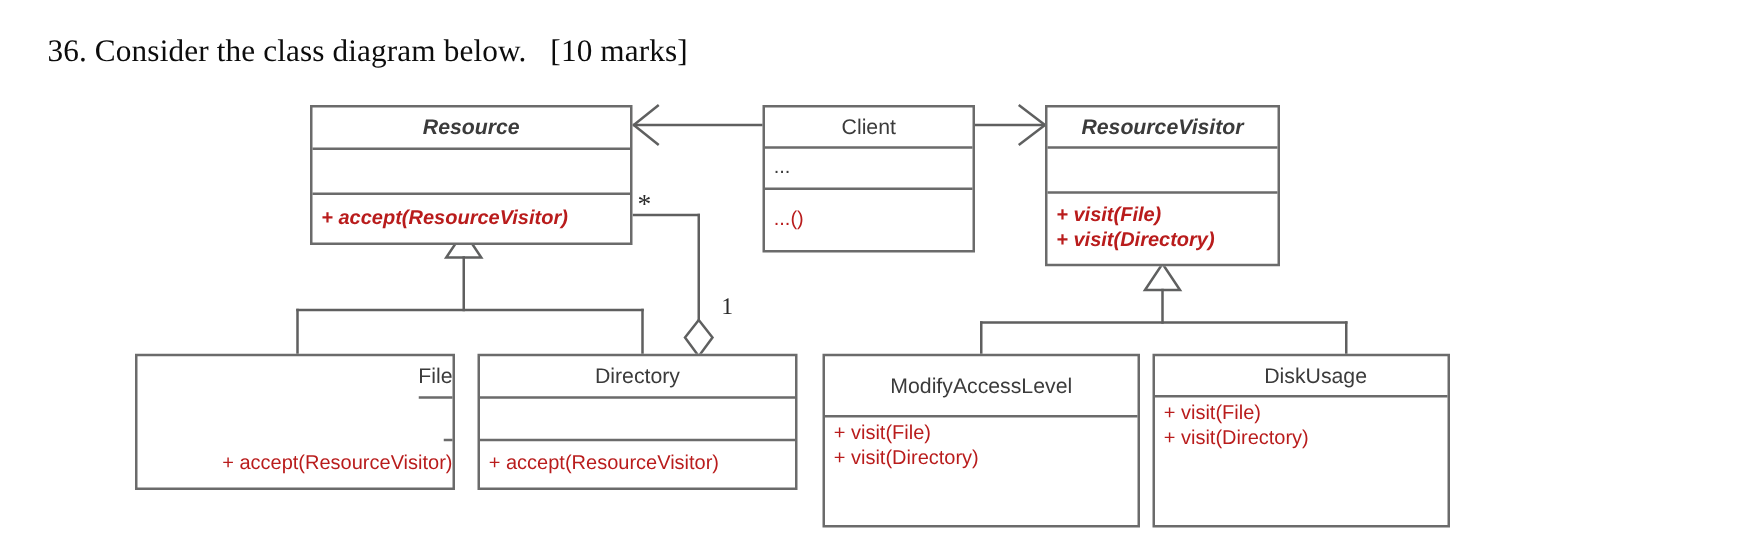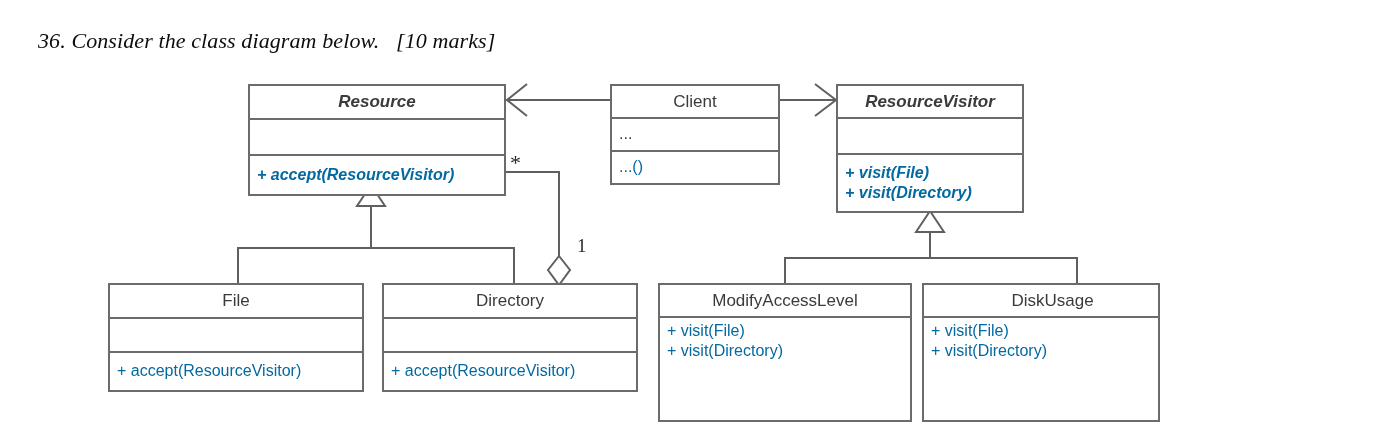--- a/index.html
+++ b/index.html
@@ -13,25 +13,24 @@
     height: 432px;
     background: #ffffff;
     overflow: hidden;
     font-family: "Liberation Sans", sans-serif;
   }
   #question-title {
     position: absolute;
     left: 38px;
     top: 28px;
     font-family: "Liberation Serif", serif;
-    font-size: 22px;
+    font-size: 25px;
     color: #0c0c0c;
     white-space: pre;
     letter-spacing: 0.1px;
-    font-style: italic;
   }
 
   
   .uml-class {
     position: absolute;
     box-sizing: border-box;
     border: 2px solid #6b6b6b;
     background: #ffffff;
     display: flex;
     flex-direction: column;
@@ -50,21 +49,21 @@
   }
   .comp-attrs {
     border-bottom: 2px solid #6b6b6b;
     padding-left: 7px;
     font-size: 16px;
     color: #3b3b3b;
   }
   .comp-ops {
     padding-left: 7px;
     font-size: 16px;
-    color: #0369a1;
+    color: #b91c1c;
   }
   .abstract .comp-name,
   .abstract .comp-attrs,
   .abstract .comp-ops {
     font-style: italic;
     font-weight: bold;
   }
   .member {
     line-height: 1.28;
     white-space: nowrap;
@@ -132,57 +131,57 @@
   <div class="edge edge-v" style="left:1076px; top:257px; height:28px;"></div>
 
   <div class="uml-class abstract" style="left:248px; top:84px; width:258px; height:112px;">
     <div class="uml-compartment comp-name" style="height:34px; line-height:34px;">Resource</div>
     <div class="uml-compartment comp-attrs empty-comp" style="height:36px;"></div>
     <div class="uml-compartment comp-ops" style="flex:1;">
       <div class="member">+ accept(ResourceVisitor)</div>
     </div>
   </div>
 
-  <div class="uml-class" style="left:610px; top:84px; width:170px; height:101px;">
+  <div class="uml-class" style="left:610px; top:84px; width:170px; height:118px;">
     <div class="uml-compartment comp-name" style="height:33px; line-height:33px;">Client</div>
     <div class="uml-compartment comp-attrs" style="height:33px;">
       <div class="member">...</div>
     </div>
     <div class="uml-compartment comp-ops" style="flex:1;">
       <div class="member">...()</div>
     </div>
   </div>
 
   <div class="uml-class abstract" style="left:836px; top:84px; width:188px; height:129px;">
     <div class="uml-compartment comp-name" style="height:33px; line-height:33px;">ResourceVisitor</div>
     <div class="uml-compartment comp-attrs empty-comp" style="height:36px;"></div>
     <div class="uml-compartment comp-ops" style="flex:1;">
       <div class="member">+ visit(File)</div>
       <div class="member">+ visit(Directory)</div>
     </div>
   </div>
 
-  <div class="uml-class" style="left:108px; top:283px; width:256px; height:109px;">
+  <div class="uml-class" style="left:108px; top:283px; width:256px; height:109px;align-items:flex-end;">
     <div class="uml-compartment comp-name" style="height:34px; line-height:34px;">File</div>
     <div class="uml-compartment comp-attrs empty-comp" style="height:34px;"></div>
     <div class="uml-compartment comp-ops" style="flex:1;">
       <div class="member">+ accept(ResourceVisitor)</div>
     </div>
   </div>
 
   <div class="uml-class" style="left:382px; top:283px; width:256px; height:109px;">
     <div class="uml-compartment comp-name" style="height:34px; line-height:34px;">Directory</div>
     <div class="uml-compartment comp-attrs empty-comp" style="height:34px;"></div>
     <div class="uml-compartment comp-ops" style="flex:1;">
       <div class="member">+ accept(ResourceVisitor)</div>
     </div>
   </div>
 
   <div class="uml-class" style="left:658px; top:283px; width:254px; height:139px;">
-    <div class="uml-compartment comp-name" style="height:33px; line-height:33px;">ModifyAccessLevel</div>
+    <div class="uml-compartment comp-name" style="height:49px; line-height:33px;">ModifyAccessLevel</div>
     <div class="uml-compartment comp-ops" style="flex:1; padding-top:3px; justify-content:flex-start;">
       <div class="member">+ visit(File)</div>
       <div class="member">+ visit(Directory)</div>
     </div>
   </div>
 
   <div class="uml-class" style="left:922px; top:283px; width:238px; height:139px;">
     <div class="uml-compartment comp-name" style="height:33px; line-height:33px;padding-left:23px;">DiskUsage</div>
     <div class="uml-compartment comp-ops" style="flex:1; padding-top:3px; justify-content:flex-start;">
       <div class="member">+ visit(File)</div>

